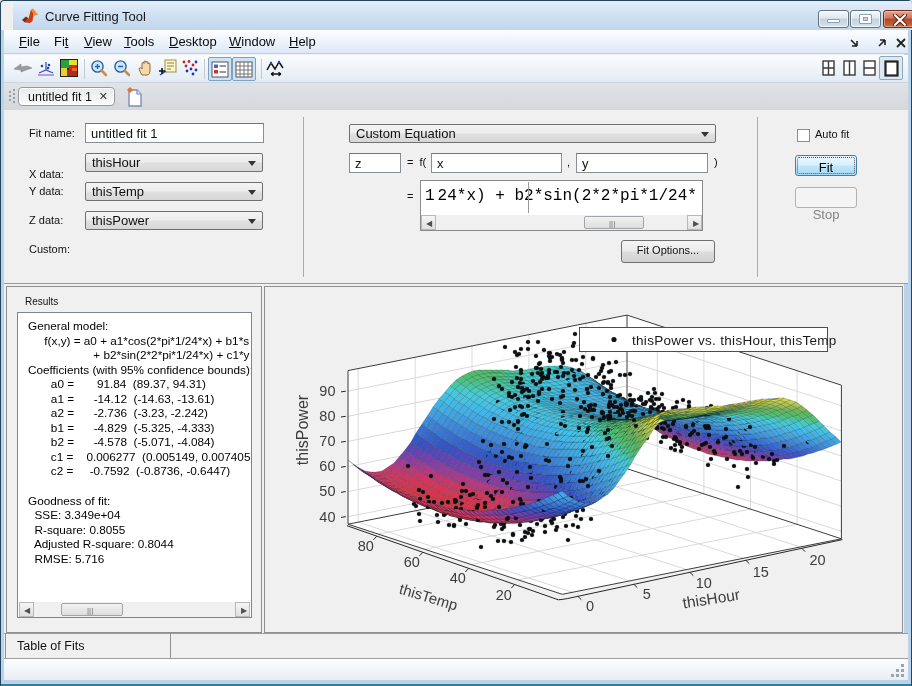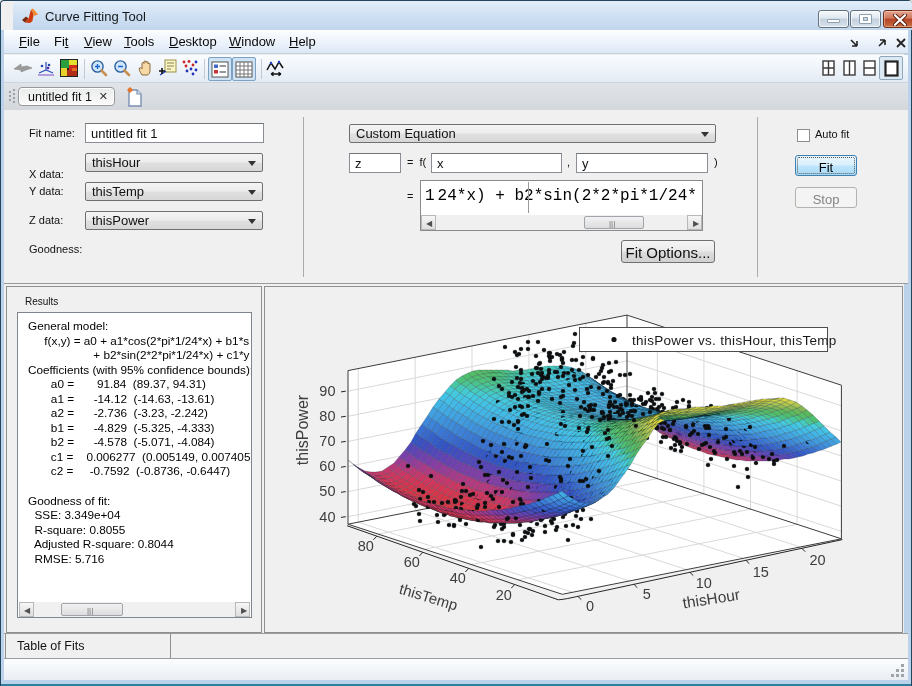--- a/index.html
+++ b/index.html
@@ -23,21 +23,21 @@
 #tabbar{position:absolute;left:4px;top:83px;width:904px;height:27px;background:linear-gradient(#e0e3e8,#d4d8dd)}
 #tab1{position:absolute;left:14px;top:4px;width:97px;height:19px;background:linear-gradient(#e9eaeb,#fbfbfb);border:1px solid #97989a;border-radius:4px;font-size:12.5px;color:#111;padding:2px 0 0 9px;box-shadow:0 0 0 1px #fff inset}
 #tab1 .x{position:absolute;right:6px;top:2px;font-size:11px;color:#333}
 
 #formpanel{position:absolute;left:4px;top:110px;width:904px;height:174px;background:#f0f0f0;border-bottom:1px solid #9a9a9a}
 .lab{position:absolute;font-size:11px;color:#111}
 .field{position:absolute;background:#fff;border:1px solid #898f94;border-top-color:#70757a;font-size:13px;color:#111;padding:2px 0 0 5px}
 .combo{position:absolute;height:19px;border:1px solid #707070;border-radius:2px;background:linear-gradient(#f4f4f4,#ececec 48%,#e0e0e0 52%,#d7d7d7);font-size:13px;color:#111;padding:1px 0 0 6px}
 .combo .arr{position:absolute;right:6px;top:7px;width:0;height:0;border:4px solid transparent;border-top:5px solid #333;border-bottom:none}
 .vsep{position:absolute;width:1px;background:#ababab}
-.btn{position:absolute;border:1px solid #707070;border-radius:3px;background:linear-gradient(#f4f4f4,#ebebeb 48%,#dddddd 52%,#d0d0d0);font-size:15px;color:#111;text-align:center}
+.btn{position:absolute;border:1px solid #707070;border-radius:3px;background:linear-gradient(#f4f4f4,#ebebeb 48%,#dddddd 52%,#d0d0d0);font-size:11px;color:#111;text-align:center}
 
 #respanel{position:absolute;left:6px;top:286px;width:256px;height:347px;background:#f0f0f0;border:1px solid #8f8f8f}
 #resbox{position:absolute;left:10px;top:25px;width:235px;height:306px;background:#fff;border:1px solid #7f858c;overflow:hidden}
 #restext{position:absolute;left:10px;top:6px;font-size:11.75px;line-height:14.55px;color:#000;white-space:pre;font-family:"Liberation Sans",sans-serif}
 #plotpanel{position:absolute;left:264px;top:286px;width:639px;height:347px;background:#f0f0f0;border:1px solid #8f8f8f}
 
 #tof{position:absolute;left:4px;top:633px;width:904px;height:25px;background:#f0f0f0;border-top:1px solid #9c9c9c}
 #toftab{position:absolute;left:1px;top:0px;width:166px;height:25px;background:#f0f0f0;border:1px solid #8f8f8f;border-top:none;font-size:12.5px;color:#111;padding:5px 0 0 11px}
 #status{position:absolute;left:4px;top:658px;width:904px;height:22px;background:linear-gradient(#fcfdfe,#e9eef4);border-top:1px solid #9c9c9c}
 
@@ -202,21 +202,21 @@
 </div>
 <div id="formpanel">
  <div class="lab" style="left:25px;top:17px">Fit name:</div>
  <div class="field" style="left:81px;top:13px;width:179px;height:20px">untitled fit 1</div>
  <div class="lab" style="left:25px;top:58px">X data:</div>
  <div class="combo" style="left:81px;top:43px;width:178px">thisHour<i class="arr"></i></div>
  <div class="lab" style="left:25px;top:75px">Y data:</div>
  <div class="combo" style="left:81px;top:72px;width:178px">thisTemp<i class="arr"></i></div>
  <div class="lab" style="left:25px;top:104px">Z data:</div>
  <div class="combo" style="left:81px;top:101px;width:178px">thisPower<i class="arr"></i></div>
- <div class="lab" style="left:25px;top:133px">Goodness:</div>
+ <div class="lab" style="left:25px;top:133px">Custom:</div>
  <div class="vsep" style="left:299px;top:7px;height:160px"></div>
  <div class="combo" style="left:345px;top:14px;width:367px">Custom Equation<i class="arr"></i></div>
  <div class="field" style="left:345px;top:43px;width:52px;height:20px">z</div>
  <div class="lab" style="left:403px;top:46px">=&nbsp; f(</div>
  <div class="field" style="left:427px;top:43px;width:131px;height:20px">x</div>
  <div class="lab" style="left:563px;top:46px">,</div>
  <div class="field" style="left:572px;top:43px;width:132px;height:20px">y</div>
  <div class="lab" style="left:710px;top:46px">)</div>
  <div class="lab" style="left:403px;top:80px">=</div>
  <div class="abs" style="left:416px;top:70px;width:283px;height:51px;border:1px solid #8a8a8a;background:#fff">
@@ -234,21 +234,21 @@
           </div>
    </div>
  </div>
  <div class="btn" style="left:617px;top:130px;width:94px;height:23px;padding-top:3px">Fit Options...</div>
  <div class="vsep" style="left:753px;top:7px;height:160px"></div>
  <div class="abs" style="left:793px;top:19px;width:13px;height:13px;background:#fff;border:1px solid #8e8e8e"></div>
  <div class="lab" style="left:811px;top:18px">Auto fit</div>
  <div class="abs" style="left:791px;top:45px;width:62px;height:21px;border:1px solid #3c7fb1;border-radius:3px;background:linear-gradient(#eaf6fd,#d9f0fc 48%,#bee6fd 52%,#a7d9f5)">
    <div class="abs" style="left:1px;top:1px;right:1px;bottom:1px;border:1px dotted #555;border-radius:2px;text-align:center;font-size:13px;color:#000;padding-top:2px">Fit</div>
  </div>
- <div class="abs" style="left:791px;top:77px;width:62px;height:21px;border:1px solid #b5b2ad;border-radius:3px;background:#f4f4f4;text-align:center;font-size:13px;color:#838383;padding-top:4px">Stop</div>
+ <div class="abs" style="left:791px;top:77px;width:62px;height:21px;border:1px solid #b5b2ad;border-radius:3px;background:#f4f4f4;text-align:center;font-size:13px;color:#838383;padding-top:19px">Stop</div>
 </div>
 <div id="respanel">
  <div class="lab" style="left:18px;top:9px;font-size:10px">Results</div>
  <div id="resbox">
         <div id="restext">General model:
      f(x,y) = a0 + a1*cos(2*pi*1/24*x) + b1*s
                     + b2*sin(2*2*pi*1/24*x) + c1*y
 Coefficients (with 95% confidence bounds):
        a0 =       91.84  (89.37, 94.31)
        a1 =      -14.12  (-14.63, -13.61)

